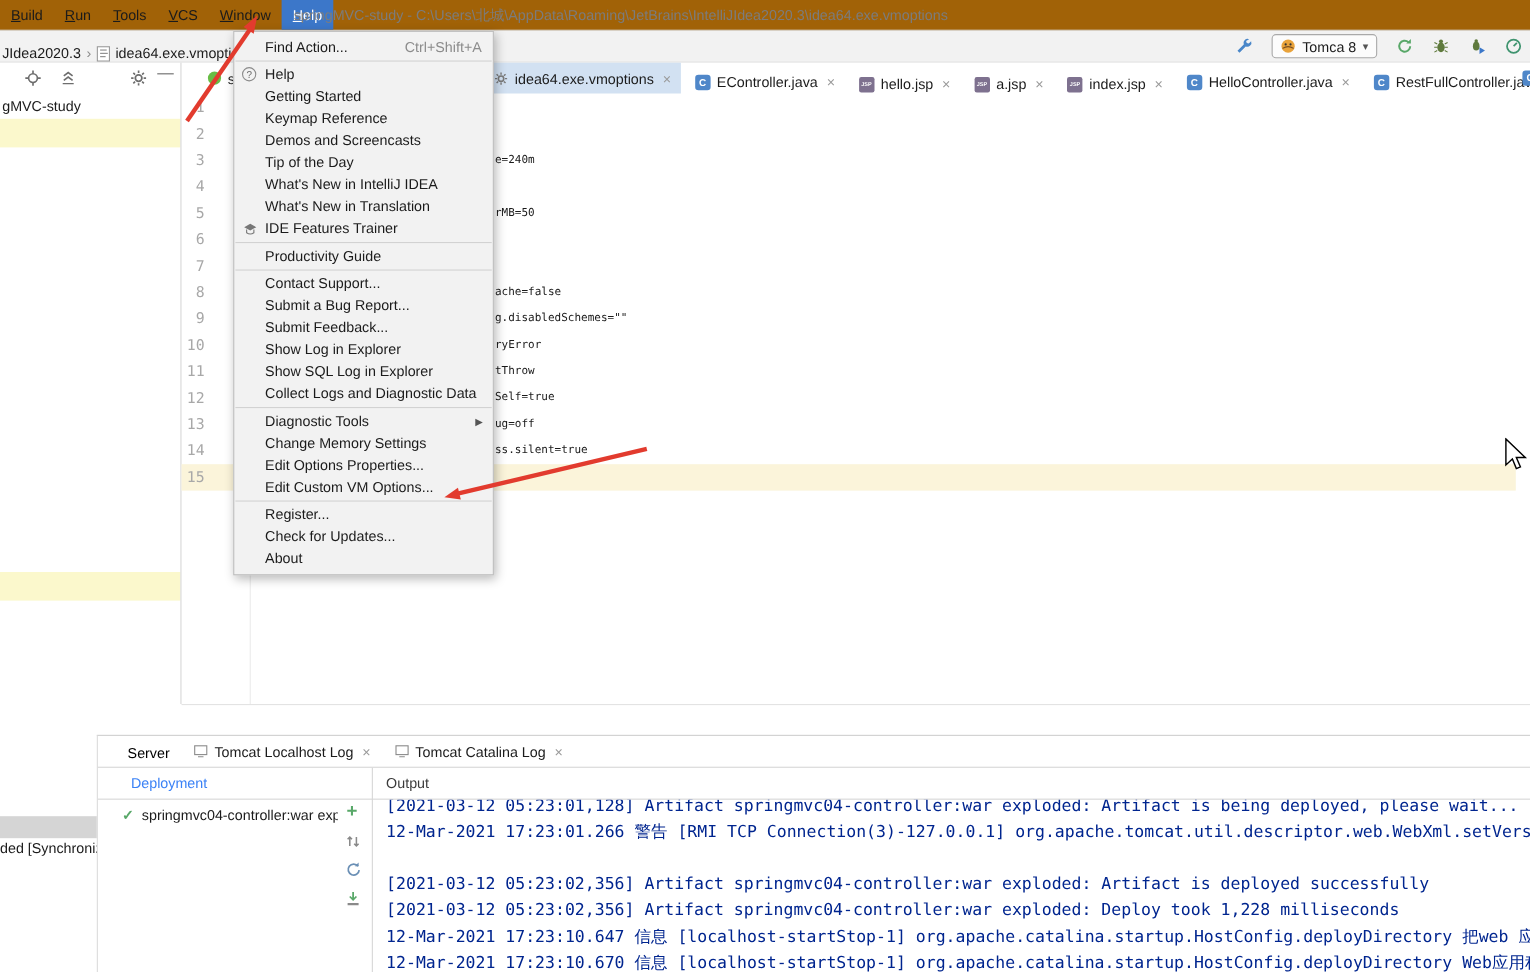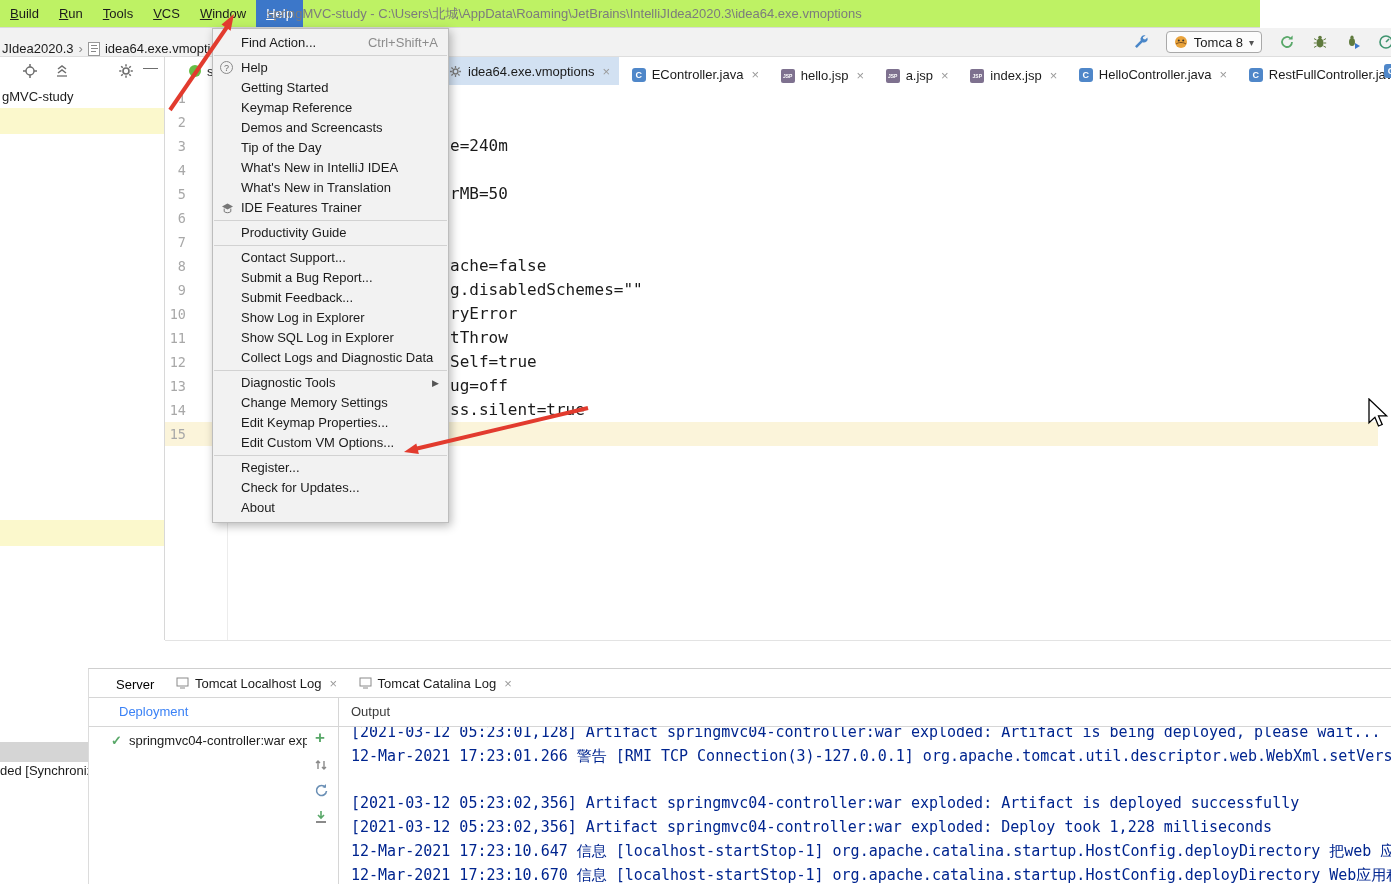--- a/index.html
+++ b/index.html
@@ -4,34 +4,34 @@
 <style>
   * { margin:0; padding:0; box-sizing:border-box; }
   html,body { width:1391px; height:884px; }
   body {
     position:relative; overflow:hidden; background:#fff;
     font-family:"Liberation Sans", sans-serif; font-size:13px; color:#1b1b1b;
   }
   .abs { position:absolute; }
 
   
-  #menubar { left:0; top:0; width:1260px; height:28px; background:#bef264;
+  #menubar { left:0; top:0; width:1391px; height:28px; background:#a16207;
              border-bottom:1px solid #d9d9d9; display:flex; align-items:stretch; }
   .mbitem { display:inline-block; padding:0 10px; line-height:27px; cursor:default; }
   .mbitem::first-letter { text-decoration:underline; }
   .mbitem.active { background:#3c77c9; color:#fff; }
   #win-title { left:267px; top:0; line-height:27px; color:#7c7c7c; white-space:nowrap; }
 
   
   #toolbar2 { left:0; top:28px; width:1391px; height:29px; background:#f2f2f2;
               border-bottom:1px solid #dedede; }
   .crumbs { position:absolute; left:2px; top:0; height:28px; display:flex; align-items:flex-end; gap:5px; }
   .crumb-sep { color:#8d8d8d; }
   #right-icons { position:absolute; right:0; top:0; height:28px; display:flex;
-                 align-items:center; gap:17px; padding-right:4px; }
+                 align-items:center; gap:17px; padding-right:14px; }
   .runcombo { display:flex; align-items:center; gap:6px; height:22px; padding:0 7px;
               background:#fcfcfc; border:1px solid #a9a9a9; border-radius:4px; }
   .caret { font-size:10px; color:#555; }
 
   
   #tabsrow { left:0; top:57px; width:1391px; height:28px; background:#fff; }
   .tab { display:inline-flex; align-items:center; gap:6px; height:28px; padding:0 9px;
          white-space:nowrap; }
   .tab.sel { background:#d2e1f2; }
   .tclose { color:#9a9a9a; font-size:13px; margin-left:2px; }
@@ -41,21 +41,21 @@
            font-size:5px; font-weight:bold; text-align:center; line-height:14px; flex:0 0 auto; }
 
   
   .yellow-row { background:#fbf8cc; }
   #proj-divider { left:164px; top:57px; width:1px; height:583px; background:#d8d8d8; }
 
   
   .lnum { position:absolute; left:150px; width:36px; text-align:right; color:#a8a8a8;
           font-family:"DejaVu Sans Mono",monospace; font-size:13.5px; line-height:24px; }
   .frag { position:absolute; left:450px; font-family:"DejaVu Sans Mono",monospace;
-          font-size:16px; line-height:24px; white-space:pre; color:#1a1a1a; }
+          font-size:10px; line-height:24px; white-space:pre; color:#1a1a1a; }
   #gutter-line { left:227px; top:85px; width:1px; height:555px; background:#ececec; }
   #cur-line { left:165px; top:422px; width:1213px; height:24px; background:#fbf4da; }
   #editor-bottom-line { left:165px; top:640px; width:1226px; height:1px; background:#e3e3e3; }
 
   
   #helpmenu { left:212px; top:28px; width:237px; background:#f2f2f2;
               border:1px solid #bdbdbd; box-shadow:2px 3px 9px rgba(0,0,0,.28);
               padding:4px 0; z-index:60; }
   .mi { position:relative; height:20px; line-height:20px; padding:0 10px 0 28px;
         white-space:nowrap; font-size:13px; }
@@ -298,21 +298,21 @@
   <div class="mi"><span>Submit Feedback...</span></div>
   <div class="mi"><span>Show Log in Explorer</span></div>
   <div class="mi"><span>Show SQL Log in Explorer</span></div>
   <div class="mi"><span>Collect Logs and Diagnostic Data</span></div>
   <div class="msep"></div>
   <div class="mi">
     <span>Diagnostic Tools</span>
     <span class="subarrow">▶</span>
   </div>
   <div class="mi"><span>Change Memory Settings</span></div>
-  <div class="mi"><span>Edit Keymap Properties...</span></div>
+  <div class="mi"><span>Edit Options Properties...</span></div>
   <div class="mi"><span>Edit Custom VM Options...</span></div>
   <div class="msep"></div>
   <div class="mi"><span>Register...</span></div>
   <div class="mi"><span>Check for Updates...</span></div>
   <div class="mi"><span>About</span></div>
 </div>
 
 <div id="bottompanel" class="abs">
 
   <div class="abs" style="left:18px;top:0;white-space:nowrap;">

